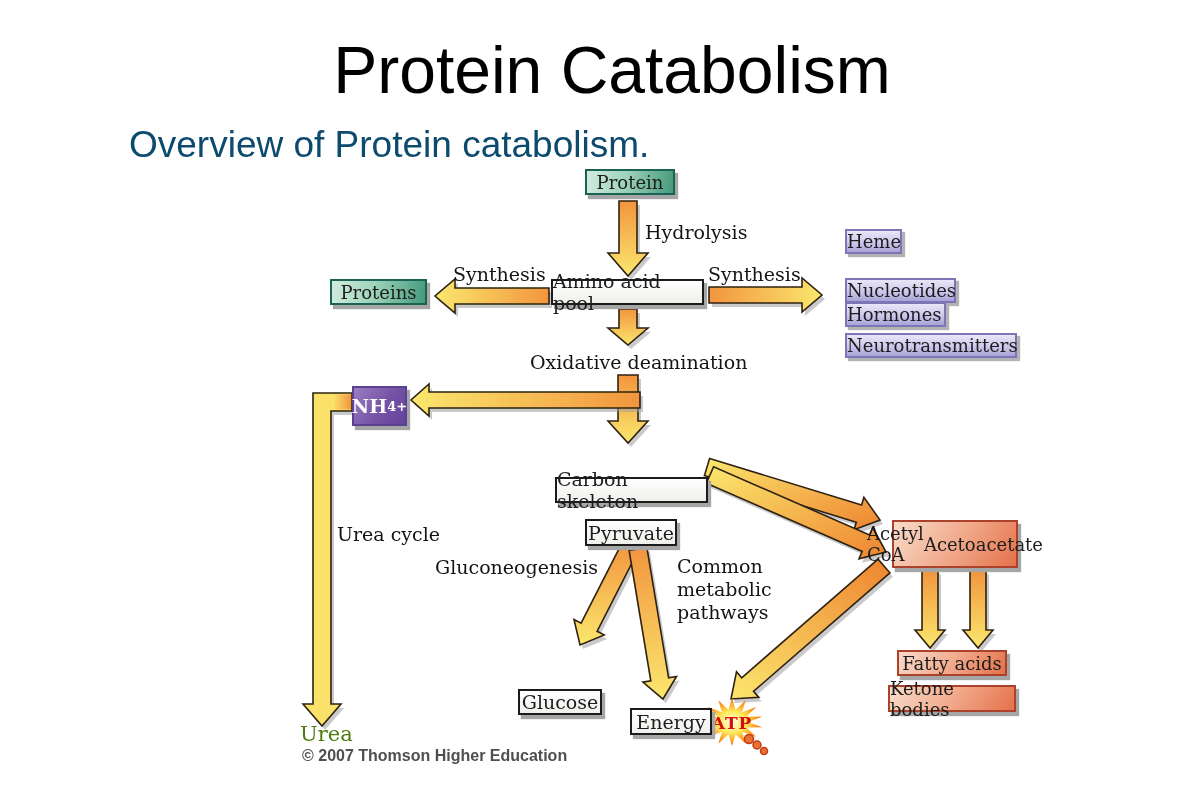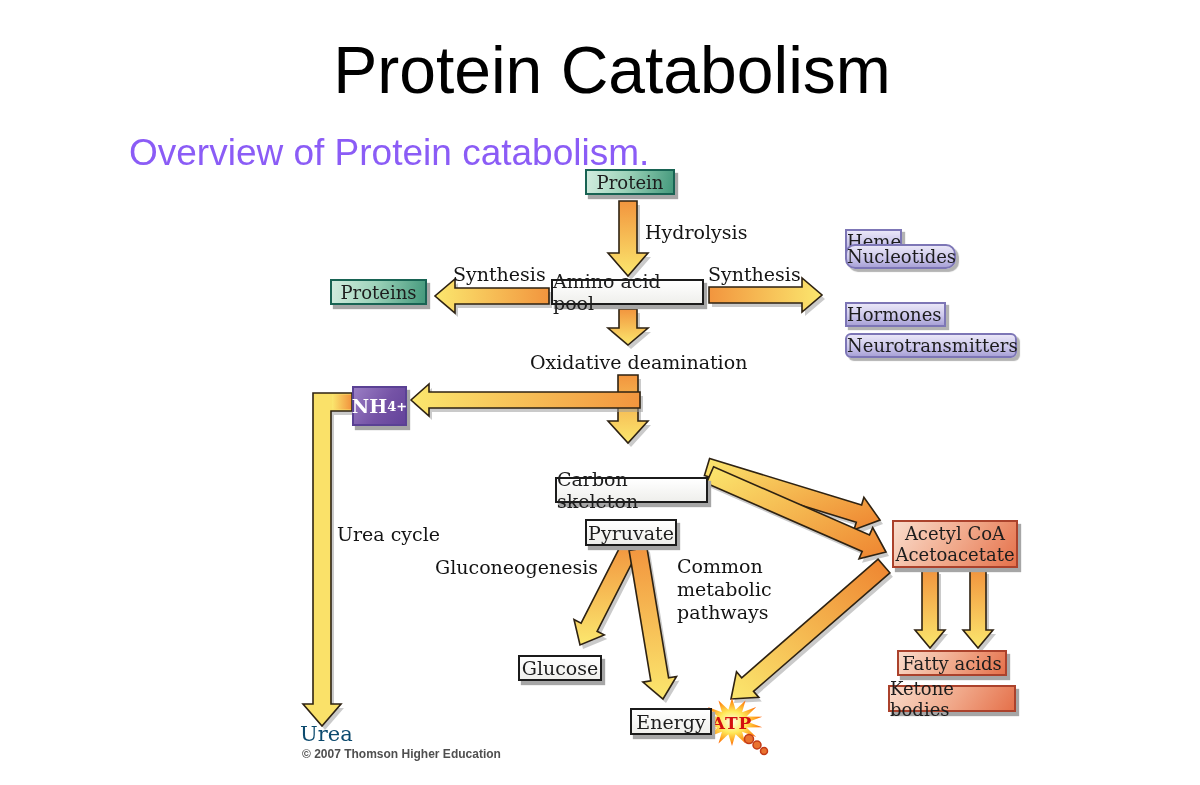--- a/index.html
+++ b/index.html
@@ -1,40 +1,40 @@
 <!DOCTYPE html>
 <html><head>
 <meta charset="utf-8">
 <style>
   html,body{margin:0;padding:0;background:#fff;}
   #slide{position:relative;width:1200px;height:785px;background:#ffffff;overflow:hidden;
          font-family:"Liberation Sans",sans-serif;}
   .title{position:absolute;top:32px;left:12px;width:1200px;text-align:center;
          font-size:66px;color:#000;font-family:"Liberation Sans",sans-serif;}
-  .subtitle{position:absolute;top:132px;left:129px;font-size:37px;color:#8b5cf6;}
+  .subtitle{position:absolute;top:124px;left:129px;font-size:37px;color:#0c4a6e;}
   #arrowsvg{position:absolute;left:0;top:0;}
   .lbl{position:absolute;font-family:"DejaVu Serif",serif;font-size:19px;color:#141414;
        white-space:nowrap;line-height:1.22;}
   .lbl-multi{white-space:pre-line;}
   .box{position:absolute;box-sizing:border-box;display:flex;align-items:center;justify-content:center;
        font-family:"DejaVu Serif",serif;font-size:18px;color:#1d1d1d;
        box-shadow:3px 4px 1px #a6a6a6;}
   .box-white{background:linear-gradient(to bottom,#ffffff,#efefec);border:2px solid #1b1b1b;font-size:19px;}
   .box-green{background:linear-gradient(100deg,#d2ecdf 0%,#9ed3ba 45%,#44997c 100%);border:2px solid #186353;}
   .box-purple{background:linear-gradient(to bottom,#e9e6f7 0%,#cdc8ec 55%,#a9a2d7 100%);
               border:2px solid #7d76b6;justify-content:flex-start;
               box-shadow:3px 3px 1px #b3b3b3;}
   .box-nh4{background:linear-gradient(125deg,#9a7ec4 0%,#7553a6 55%,#63439a 100%);
            border:2px solid #5a4194;color:#fff;font-weight:bold;font-size:19px;}
   .box-salmon{background:linear-gradient(125deg,#f9dccb 0%,#f0a586 55%,#e5714b 100%);border:2px solid #ab422c;}
-  .acetyl-lines{display:flex;flex-direction:column;align-items:center;line-height:21px;}
+  .acetyl-lines{display:flex;flex-direction:row;align-items:center;line-height:21px;}
   .nh4-sub{font-size:13px;vertical-align:-4px;}
   .nh4-sup{font-size:13px;vertical-align:6px;}
-  .urea-text{position:absolute;left:300px;top:722px;font-family:"DejaVu Serif",serif;font-size:21px;color:#0c4a6e;}
-  .copyright{position:absolute;left:302px;top:747px;font-size:12px;font-weight:bold;color:#4f4f4f;
+  .urea-text{position:absolute;left:300px;top:722px;font-family:"DejaVu Serif",serif;font-size:21px;color:#4d7c0f;}
+  .copyright{position:absolute;left:302px;top:747px;font-size:16px;font-weight:bold;color:#4f4f4f;
              font-family:"Liberation Sans",sans-serif;}
 </style>
 </head>
 <body>
 
 <div id="slide">
 
   <div class="title">Protein Catabolism</div>
   <div class="subtitle">Overview of Protein catabolism.</div>
 
@@ -112,42 +112,42 @@
     </g>
   </svg>
 
   <div class="box box-green" style="left:585px;top:169px;width:90px;height:26px;">Protein</div>
 
   <div class="box box-white" style="left:551px;top:279px;width:153px;height:26px;">Amino acid pool</div>
 
   <div class="box box-green" style="left:330px;top:279px;width:97px;height:26px;">Proteins</div>
 
   <div class="box box-purple" style="left:845px;top:229px;width:57px;height:25px;">Heme</div>
-  <div class="box box-purple" style="left:845px;top:244px;width:111px;height:25px;border-radius:10px;">Nucleotides</div>
+  <div class="box box-purple" style="left:845px;top:278px;width:111px;height:25px;">Nucleotides</div>
   <div class="box box-purple" style="left:845px;top:302px;width:101px;height:25px;">Hormones</div>
-  <div class="box box-purple" style="left:845px;top:333px;width:172px;height:25px;border-radius:6px;">Neurotransmitters</div>
+  <div class="box box-purple" style="left:845px;top:333px;width:172px;height:25px;">Neurotransmitters</div>
 
   <div class="box box-nh4" style="left:352px;top:386px;width:55px;height:40px;">
     <span>NH</span>
       <span class="nh4-sub">4</span>
       <span class="nh4-sup">+</span>
   </div>
 
   <div class="box box-white" style="left:555px;top:445px;width:153px;height:26px;margin-top:32px;">Carbon skeleton</div>
 
   <div class="box box-white" style="left:585px;top:519px;width:92px;height:27px;">Pyruvate</div>
 
   <div class="box box-salmon" style="left:892px;top:520px;width:126px;height:48px;">
     <div class="acetyl-lines">
       <span>Acetyl CoA</span>
       <span>Acetoacetate</span>
     </div>
   </div>
 
-  <div class="box box-white" style="left:518px;top:655px;width:84px;height:26px;">Glucose</div>
+  <div class="box box-white" style="left:518px;top:689px;width:84px;height:26px;">Glucose</div>
 
   <div class="box box-white" style="left:630px;top:708px;width:82px;height:27px;">Energy</div>
 
   <div class="box box-salmon" style="left:897px;top:650px;width:110px;height:26px;">Fatty acids</div>
   <div class="box box-salmon" style="left:888px;top:685px;width:128px;height:27px;">Ketone bodies</div>
 
   <div class="lbl" style="left:645px;top:221px;">Hydrolysis</div>
   <div class="lbl" style="left:453px;top:263px;">Synthesis</div>
   <div class="lbl" style="left:708px;top:263px;">Synthesis</div>
   <div class="lbl" style="left:530px;top:351px;">Oxidative deamination</div>

